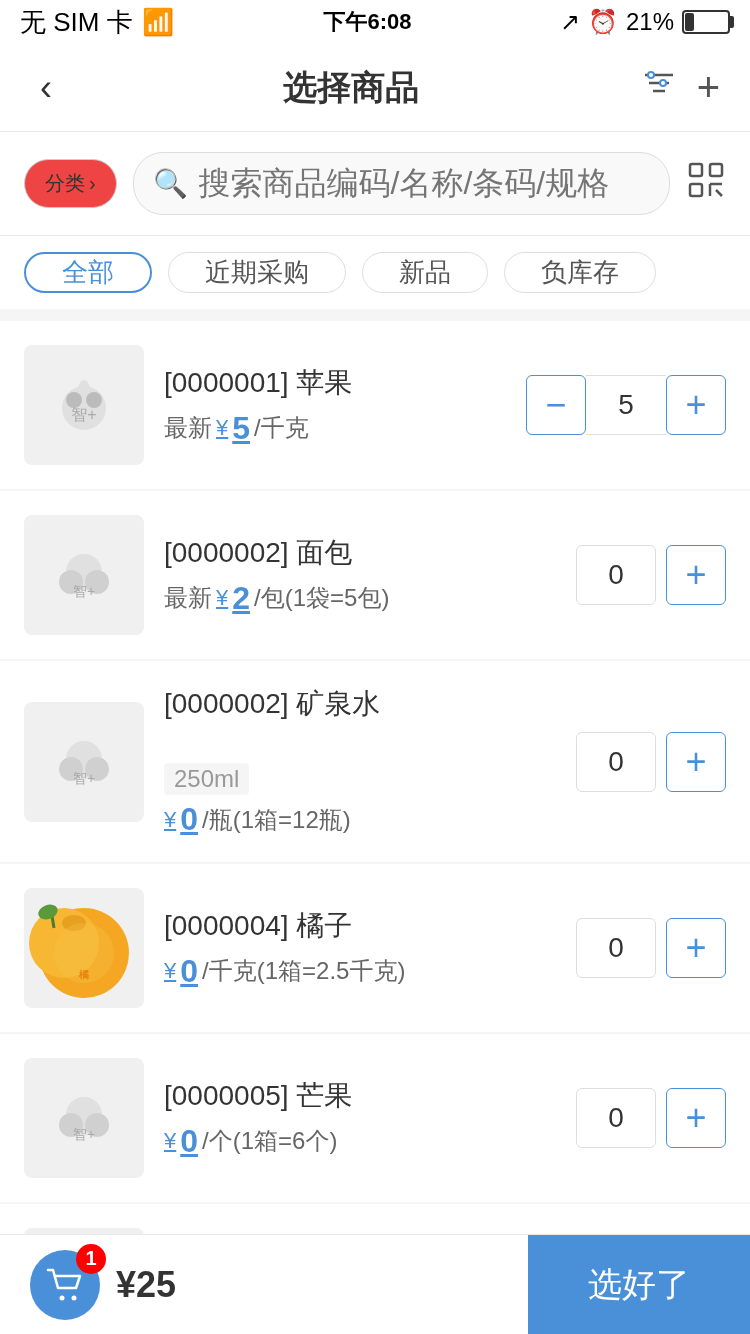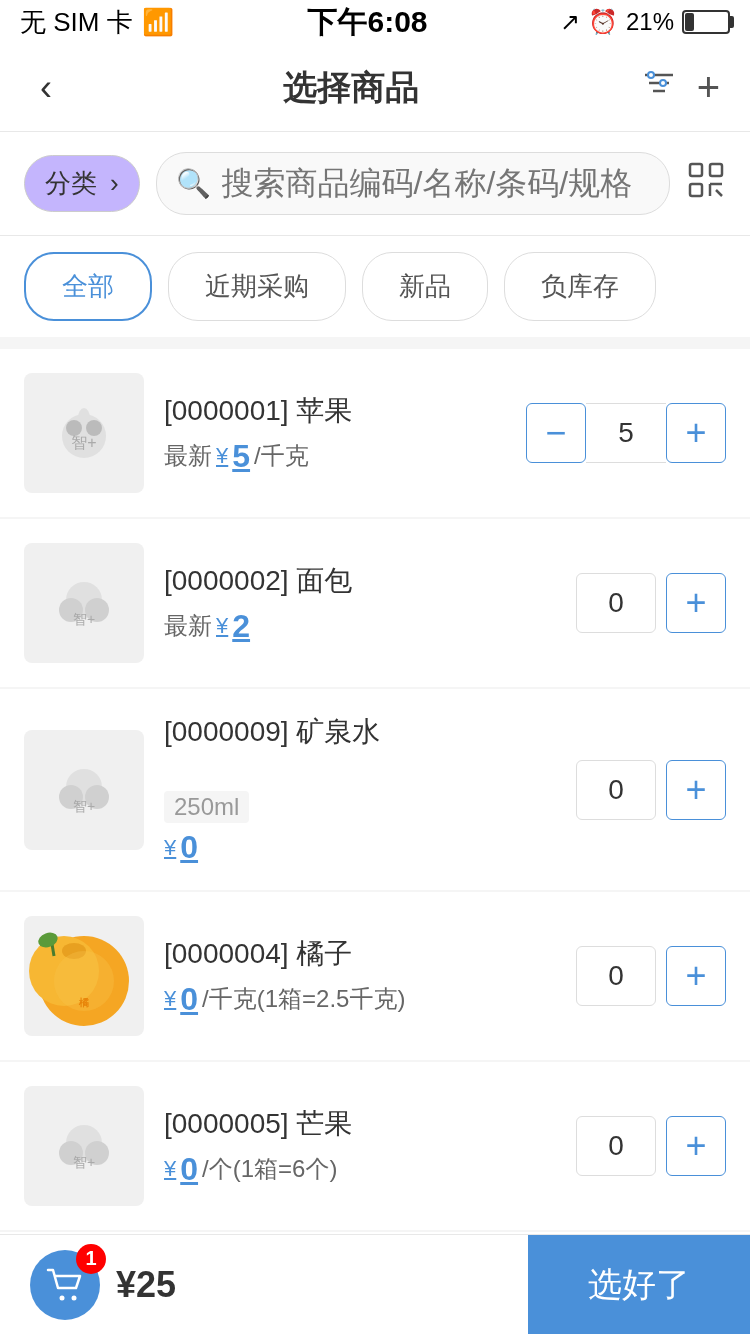--- a/index.html
+++ b/index.html
@@ -18,21 +18,21 @@
       height: 44px;
       background: #fff;
       display: flex;
       align-items: center;
       justify-content: space-between;
       padding: 6px 20px;
       font-size: 26px;
       font-weight: 500;
     }
     .status-left { display: flex; align-items: center; gap: 10px; }
-    .status-center { font-size: 30px; font-weight: 600; }
+    .status-center { font-size: 22px; font-weight: 600; }
     .status-right { display: flex; align-items: center; gap: 8px; font-size: 24px; }
     .battery-icon {
       width: 48px; height: 24px; border: 2px solid #333;
       border-radius: 4px; position: relative; display: inline-block;
     }
     .battery-icon::after {
       content: '';
       position: absolute; right: -6px; top: 50%; transform: translateY(-50%);
       width: 4px; height: 12px; background: #333; border-radius: 0 2px 2px 0;
     }
@@ -72,26 +72,26 @@
       padding: 20px 24px;
       display: flex;
       align-items: center;
       gap: 16px;
       border-bottom: 1px solid #e8e8e8;
     }
     .category-btn {
       border: 1px solid #ccc;
       border-radius: 30px;
       padding: 10px 20px;
-      font-size: 26px;
+      font-size: 20px;
       color: #333;
-      background: #c4b5fd;
-      display: flex;
-      align-items: center;
-      gap: 13px;
+      background: #ef4444;
+      display: flex;
+      align-items: center;
+      gap: 4px;
       white-space: nowrap;
       cursor: pointer;
     }
     .search-box {
       flex: 1;
       border: 1px solid #ddd;
       border-radius: 30px;
       padding: 12px 20px;
       display: flex;
       align-items: center;
@@ -116,21 +116,21 @@
     .filter-tabs {
       background: #fff;
       display: flex;
       padding: 16px 24px;
       gap: 16px;
       margin-bottom: 12px;
     }
     .filter-tab {
       border: 1px solid #ddd;
       border-radius: 30px;
-      padding: 15px 36px;
+      padding: 1px 36px;
       font-size: 26px;
       color: #555;
       background: #fff;
       cursor: pointer;
     }
     .filter-tab.active {
       border: 2px solid #4a90d9;
       color: #4a90d9;
       background: #fff;
     }
@@ -399,45 +399,47 @@
           <text x="35" y="56" text-anchor="middle" fill="#aaa" font-size="14">智+</text>
         </svg>
       </div>
     </div>
     <div class="product-info">
       <div class="product-name">[0000002] 面包</div>
       <div class="product-price">
         <span class="price-label">最新</span>
         <span class="price-currency">¥</span>
         <span class="price-value">2</span>
+        <span class="price-unit">/包(1袋=5包)</span>
       </div>
     </div>
     <div class="qty-control">
       <input class="qty-input" type="text" value="0" style="border-radius: 6px; border: 1px solid rgb(221, 221, 221); margin-right: 10px;">
       <button class="qty-btn">+</button>
     </div>
   </div>
 
   <div class="product-item">
     <div class="product-thumb">
       <div class="product-thumb-placeholder">
         <svg width="70" height="70" viewBox="0 0 70 70" fill="none">
           <circle cx="35" cy="32" r="18" fill="#e0e0e0"></circle>
           <circle cx="22" cy="42" r="12" fill="#d0d0d0"></circle>
           <circle cx="48" cy="42" r="12" fill="#d0d0d0"></circle>
           <text x="35" y="56" text-anchor="middle" fill="#aaa" font-size="14">智+</text>
         </svg>
       </div>
     </div>
     <div class="product-info">
-      <div class="product-name">[0000009] 矿泉水</div>
+      <div class="product-name">[0000002] 矿泉水</div>
       <span class="product-spec">250ml</span>
       <div class="product-price">
         <span class="price-currency">¥</span>
         <span class="price-value">0</span>
+        <span class="price-unit">/瓶(1箱=12瓶)</span>
       </div>
     </div>
     <div class="qty-control">
       <input class="qty-input" type="text" value="0" style="border-radius: 6px; border: 1px solid rgb(221, 221, 221); margin-right: 10px;">
       <button class="qty-btn">+</button>
     </div>
   </div>
 
   <div class="product-item">
     <div class="product-thumb">

